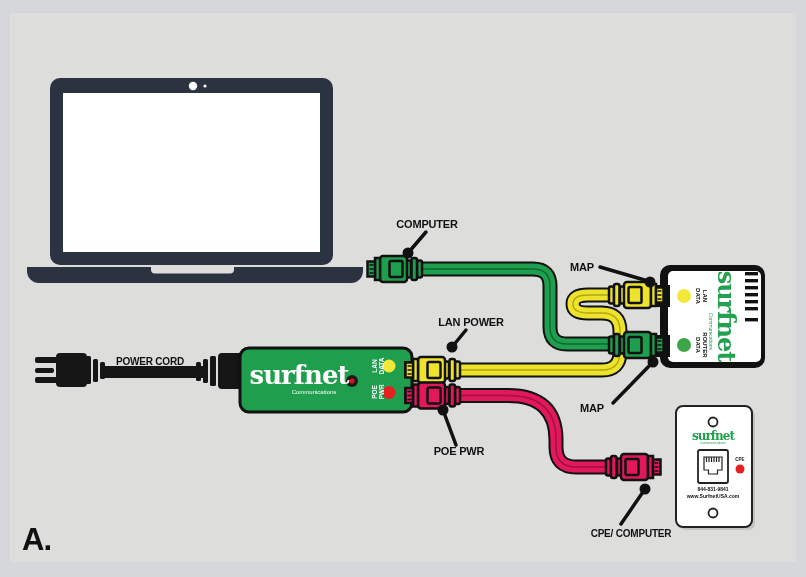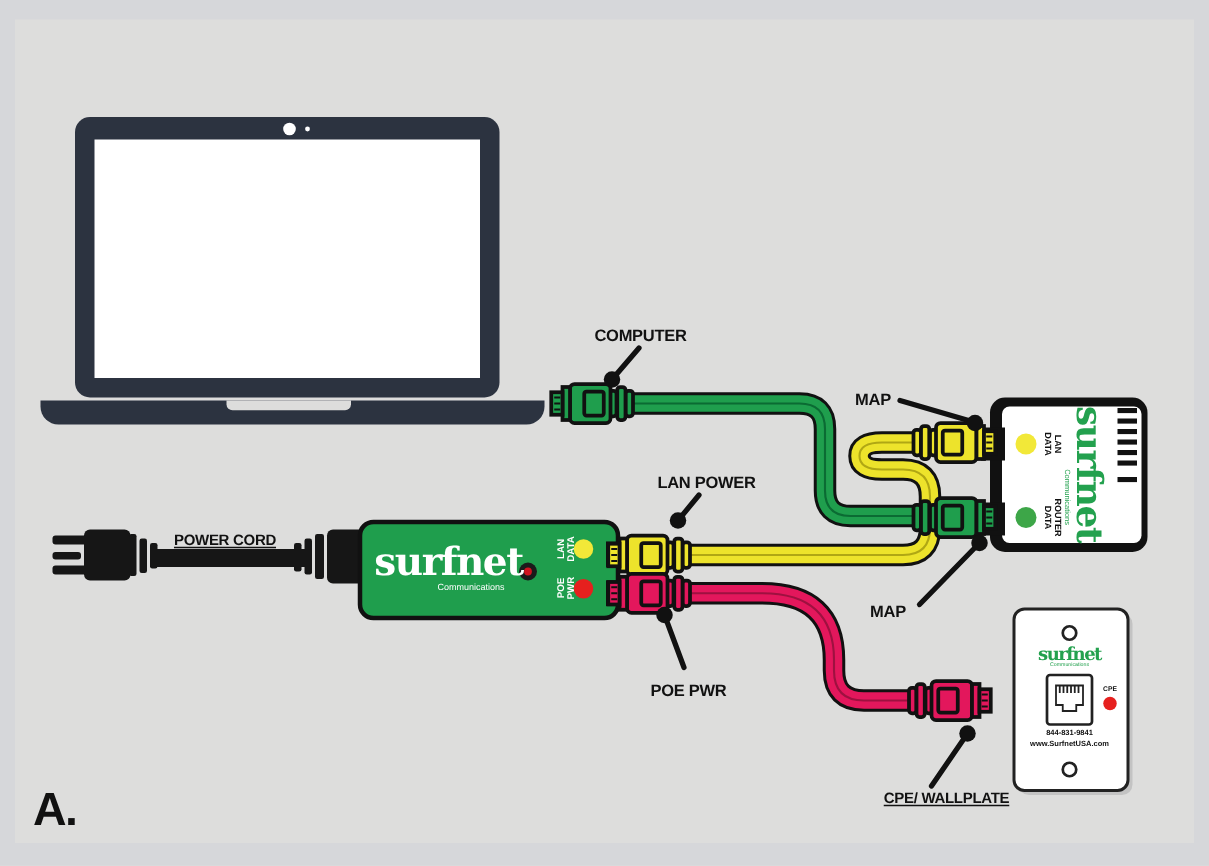--- a/index.html
+++ b/index.html
@@ -11,21 +11,21 @@
   .canvas{
     position:absolute;left:10px;top:13px;right:10px;bottom:15px;
     background:var(--background,#dddddc);
   }
   svg.scene{position:absolute;left:0;top:0;width:806px;height:577px;}
   .lbl{
     position:absolute;transform:translate(-50%,-50%);
     font-weight:700;font-size:11px;color:var(--ink,#111);
     white-space:nowrap;letter-spacing:-.2px;text-align:center;
   }
-  .lbl.small{font-size:10px;text-decoration:underline;}
+  .lbl.small{font-size:10px;}
   .figure-letter{
     position:absolute;left:22px;top:522px;
     font-weight:700;font-size:31px;color:var(--ink,#111);letter-spacing:-1px;
   }
   .brand{font-family:"DejaVu Serif",serif;font-weight:700;letter-spacing:-1px;}
   .injector-brand{
     position:absolute;left:299px;top:375px;transform:translate(-50%,-50%);
     color:#fff;font-size:26px;line-height:1;white-space:nowrap;
   }
   .injector-sub{
@@ -185,24 +185,24 @@
     <line x1="653" y1="362" x2="613" y2="403"></line>
     <circle cx="653" cy="362" r="5.5" stroke="none"></circle>
     <line x1="645" y1="489" x2="621" y2="524"></line>
     <circle cx="645" cy="489" r="5.5" stroke="none"></circle>
   </g>
 </svg>
 
 <div class="lbl" style="left:427px;top:224px">COMPUTER</div>
 <div class="lbl" style="left:582px;top:267px">MAP</div>
 <div class="lbl" style="left:471px;top:322px">LAN POWER</div>
-<div class="lbl" style="left:459px;top:461px">POE PWR</div>
+<div class="lbl" style="left:459px;top:451px">POE PWR</div>
 <div class="lbl" style="left:592px;top:408px">MAP</div>
 <div class="lbl small" style="left:150px;top:361px">POWER CORD</div>
-<div class="lbl small" style="left:631px;top:533px">CPE/ WALLPLATE</div>
+<div class="lbl small" style="left:631px;top:533px">CPE/ COMPUTER</div>
 <div class="figure-letter">A.</div>
 
 <div class="brand injector-brand">surfnet</div>
 <div class="injector-sub">Communications</div>
 <div class="led-lbl rot-ccw" style="left:378px;top:366px">
   <span>LAN</span><br>
   <span>DATA</span>
 </div>
 <div class="led-lbl rot-ccw" style="left:378px;top:392px">
   <span>POE</span><br>

